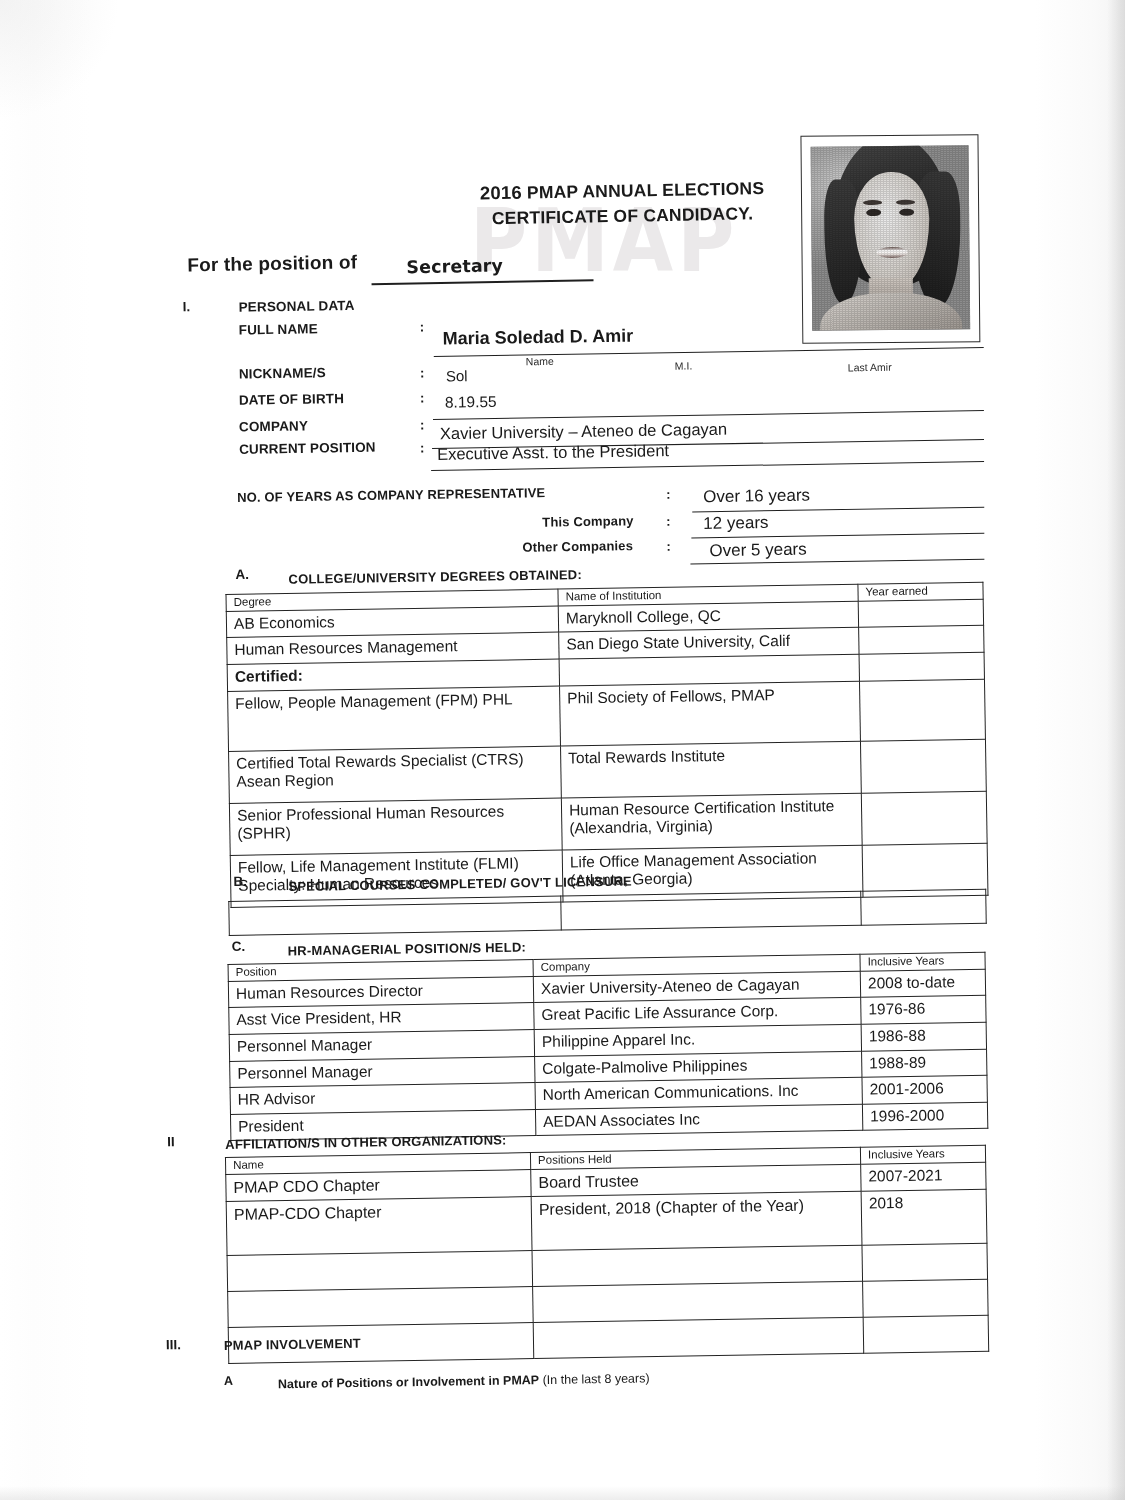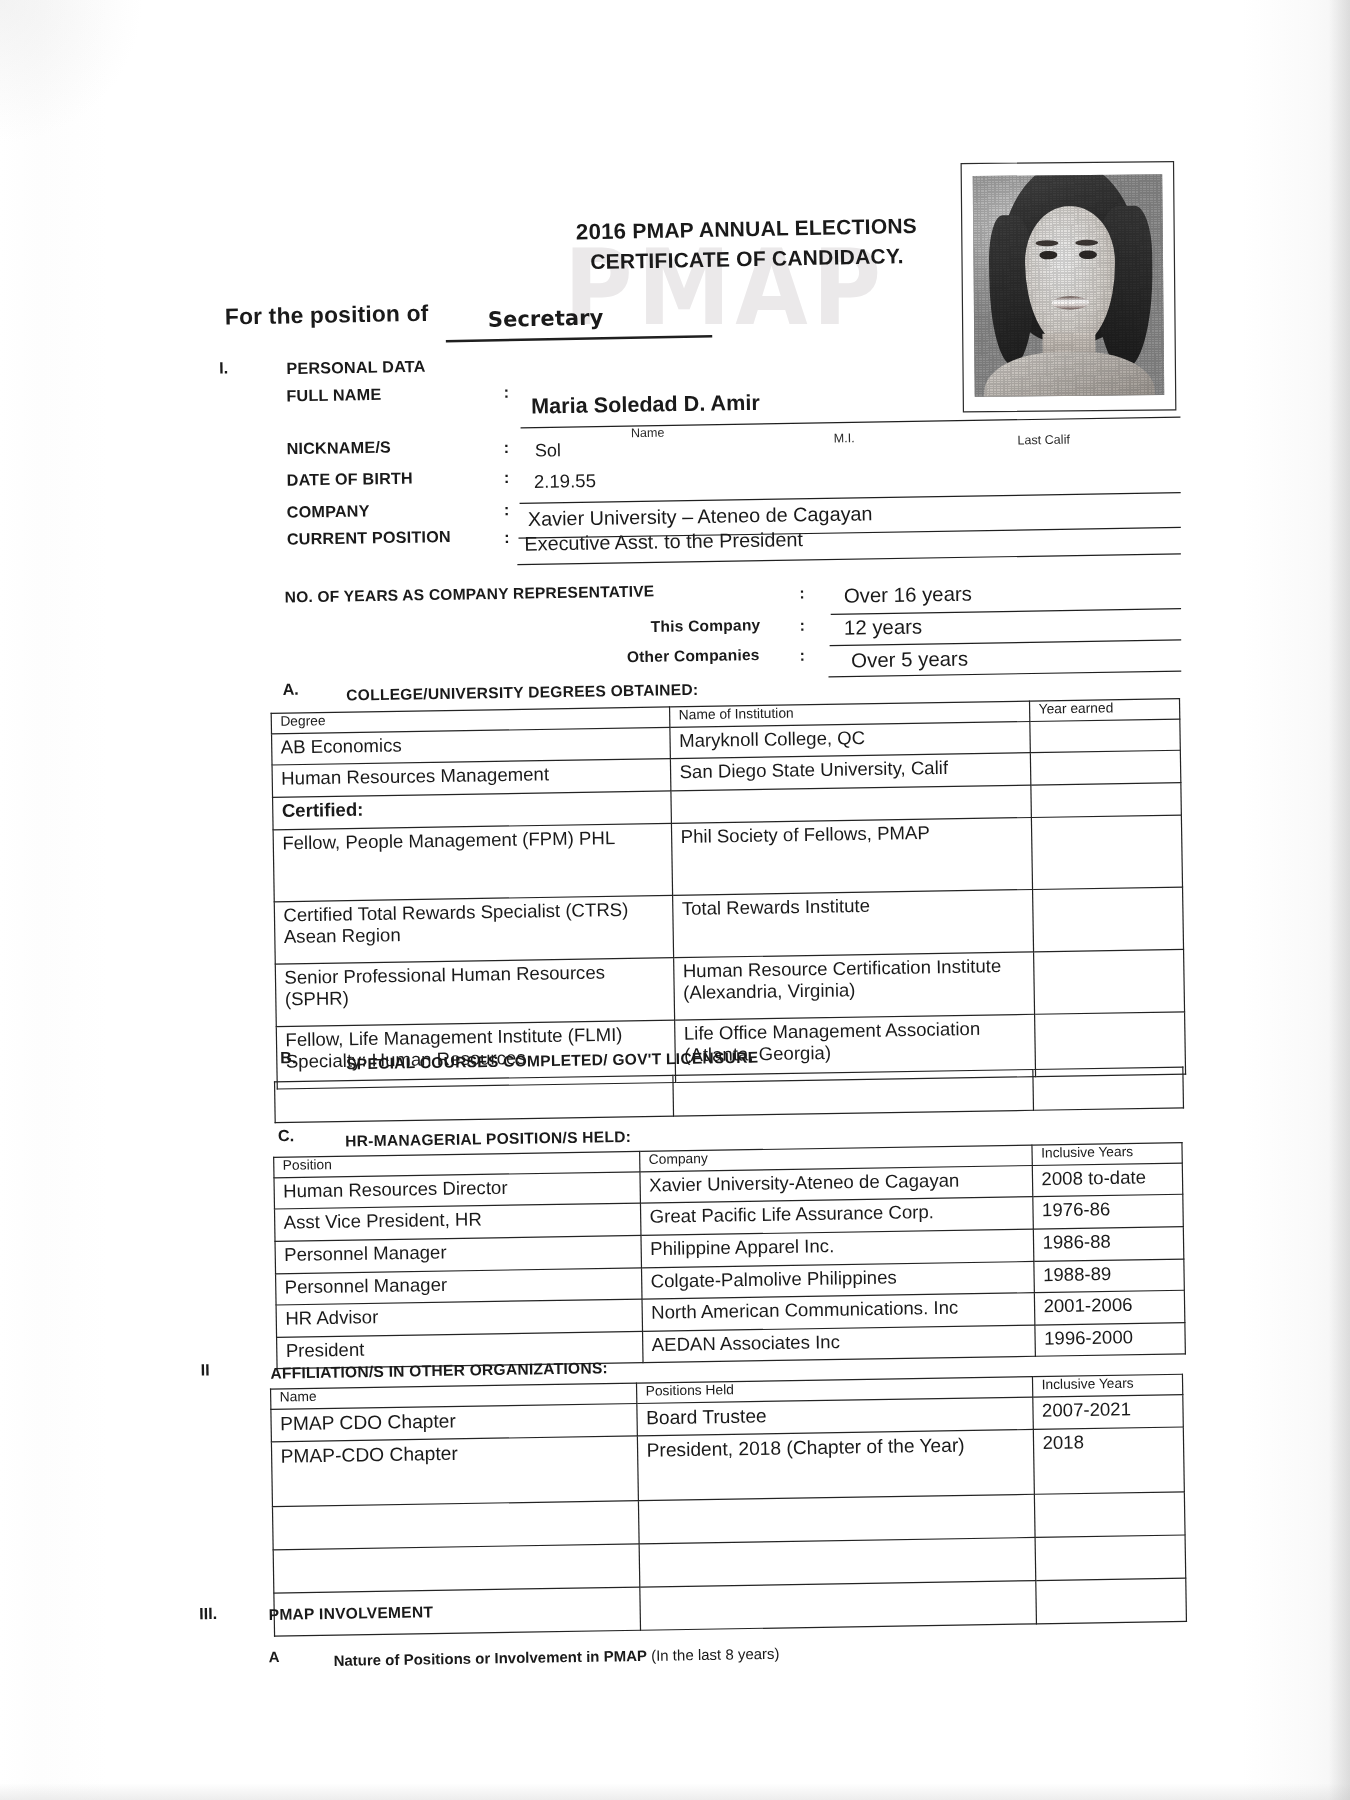--- a/index.html
+++ b/index.html
@@ -158,30 +158,30 @@
     <div class="rule sk3" style="left:373px;top:281px;width:222px;border-bottom-width:2px;"></div>
 
     <div class="abs romnum sk2" style="left:184px;top:298px;">I.</div>
     <div class="abs lbl sk2" style="left:240px;top:298px;font-size:13.5px;">PERSONAL DATA</div>
 
     <div class="abs lbl sk2" style="left:240px;top:321px;font-size:13.5px;">FULL NAME</div>
     <div class="abs colon sk2" style="left:421px;top:319px;font-size:13.5px;">:</div>
     <div class="abs hand sk2" style="left:444px;top:327px;font-size:18px;font-weight:bold;">Maria Soledad D. Amir</div>
     <div class="rule sk2" style="left:435px;top:352px;width:550px;"></div>
     <div class="smalllbl sk2" style="left:527px;top:355px;">Name</div>
-    <div class="smalllbl sk2" style="left:696px;top:360px;">M.I.</div>
-    <div class="smalllbl sk2" style="left:849px;top:362px;">Last Calif</div>
+    <div class="smalllbl sk2" style="left:676px;top:360px;">M.I.</div>
+    <div class="smalllbl sk2" style="left:849px;top:362px;">Last Amir</div>
 
     <div class="abs lbl sk2" style="left:240px;top:365px;font-size:13.5px;">NICKNAME/S</div>
     <div class="abs colon sk2" style="left:421px;top:365px;font-size:13.5px;">:</div>
     <div class="abs hand sk2" style="left:447px;top:367px;font-size:15px;">Sol</div>
 
     <div class="abs lbl sk2" style="left:240px;top:391px;font-size:13.5px;">DATE OF BIRTH</div>
     <div class="abs colon sk2" style="left:421px;top:390px;font-size:13.5px;">:</div>
-    <div class="abs hand sk2" style="left:446px;top:393px;font-size:15.5px;">2.19.55</div>
+    <div class="abs hand sk2" style="left:446px;top:393px;font-size:15.5px;">8.19.55</div>
     <div class="rule thin sk2" style="left:434px;top:415px;width:551px;"></div>
 
     <div class="abs lbl sk2" style="left:240px;top:418px;font-size:13.5px;">COMPANY</div>
     <div class="abs colon sk2" style="left:421px;top:417px;font-size:13.5px;">:</div>
     <div class="abs hand sk2" style="left:441px;top:422px;font-size:16.5px;">Xavier University – Ateneo de Cagayan</div>
     <div class="rule thin sk2" style="left:433px;top:444px;width:552px;"></div>
 
     <div class="abs lbl sk2" style="left:240px;top:440px;font-size:13.5px;">CURRENT POSITION</div>
     <div class="abs colon sk2" style="left:421px;top:440px;font-size:13.5px;">:</div>
     <div class="abs hand sk2" style="left:438px;top:443px;font-size:16.5px;">Executive Asst. to the President</div>

